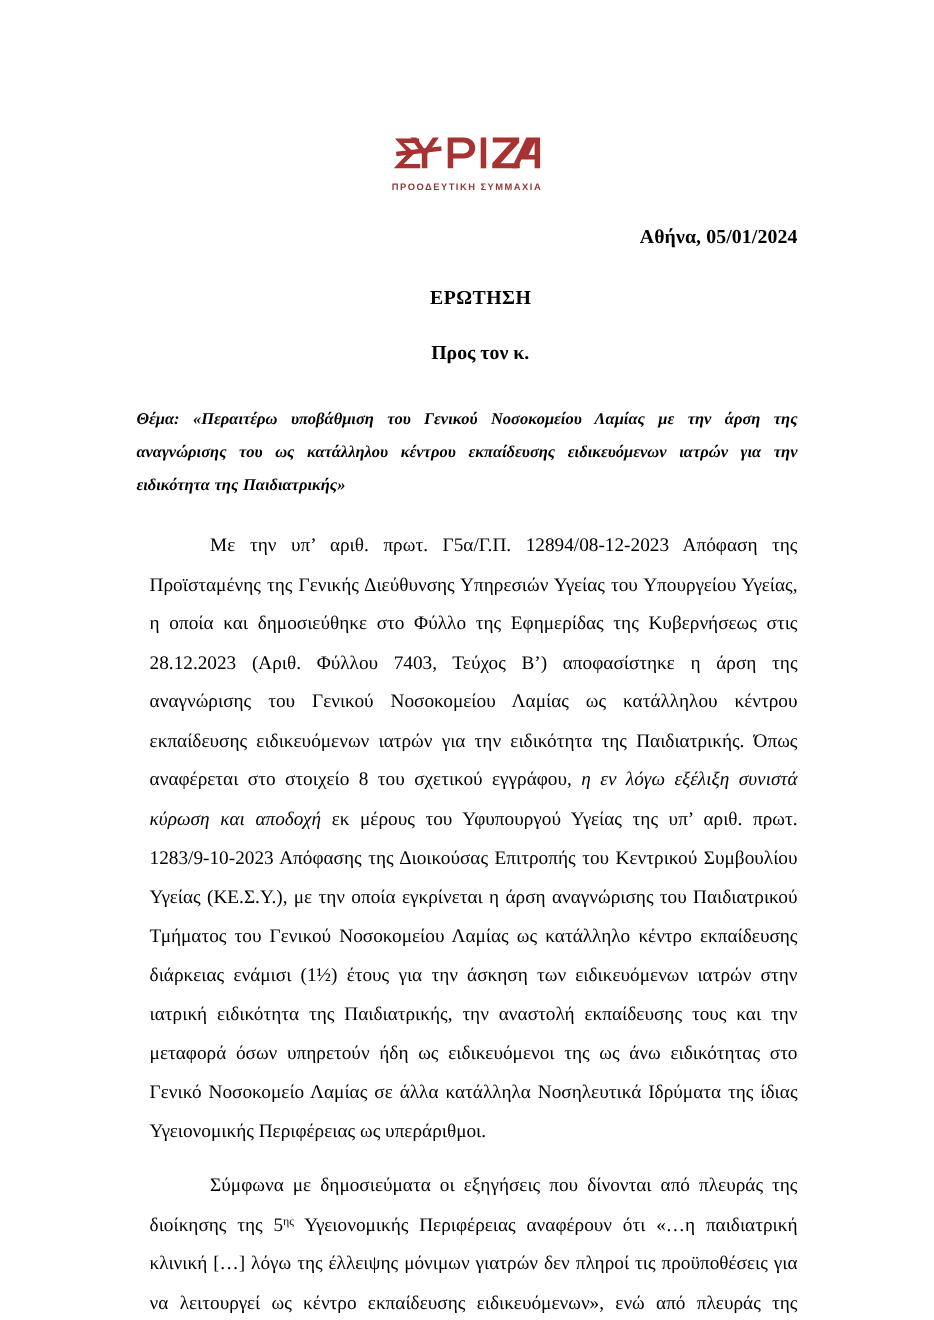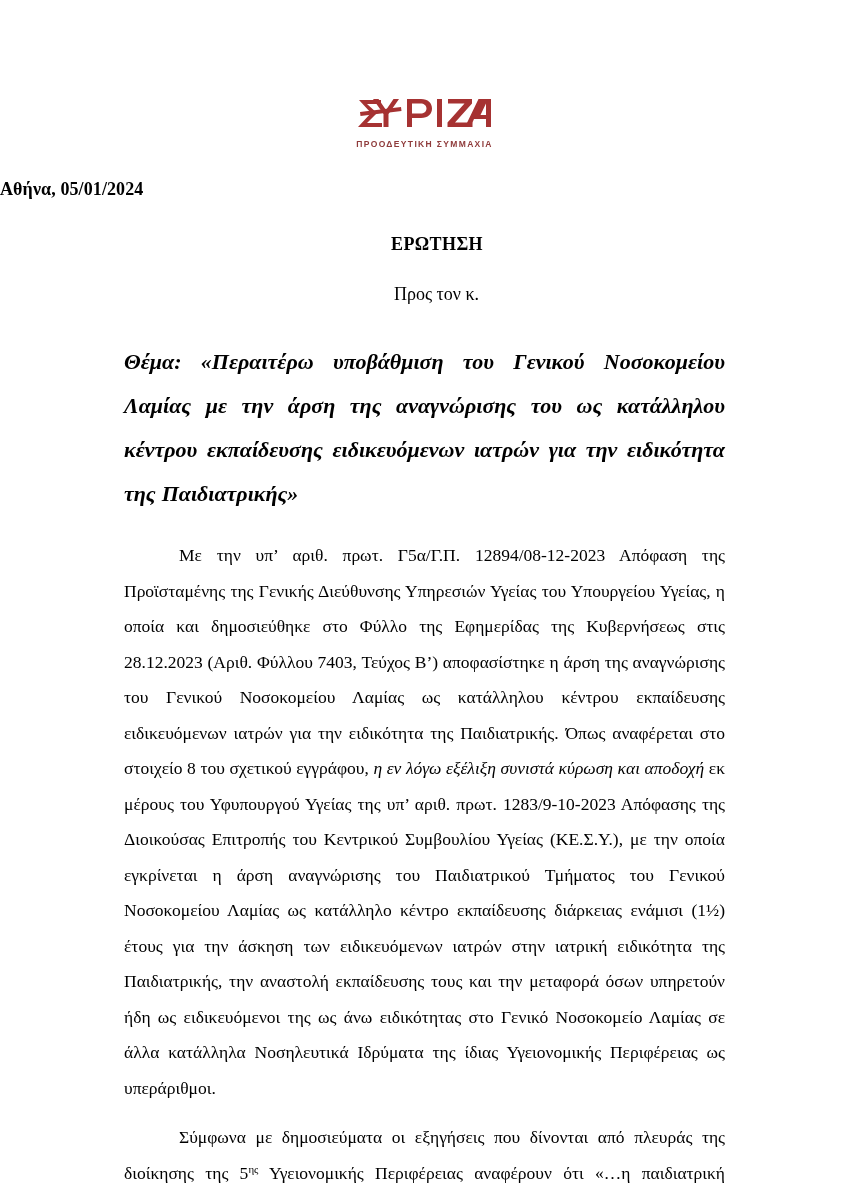--- a/index.html
+++ b/index.html
@@ -20,21 +20,21 @@
   .page {
     position: relative;
     width: 849px;
     height: 1200px;
     background: #ffffff;
     box-sizing: border-box;
   }
 
   
   .letterhead {
-    padding-top: 92px;
+    padding-top: 118px;
     display: flex;
     flex-direction: column;
     align-items: center;
   }
   .logo-block {
     display: flex;
     flex-direction: column;
     align-items: center;
     line-height: 1;
   }
@@ -48,20 +48,22 @@
     font-weight: 700;
     letter-spacing: 1.35px;
     color: #8f3b3b;
     text-align: center;
     white-space: nowrap;
   }
 
   
   .date-line {
     margin-top: 30px;
+    padding-right: 124px;
+    text-align: right;
     font-size: 18px;
     font-weight: 700;
     letter-spacing: 0.1px;
   }
 
   
   .doc-title {
     margin-top: 34px;
     text-align: center;
     font-size: 18px;
@@ -69,45 +71,45 @@
     letter-spacing: 0.4px;
     padding-left: 25px;
   }
   .addressee {
     margin-top: 24px;
     text-align: center;
     font-size: 18px;
     font-weight: 700;
     line-height: 1.75;
   }
-  .addressee div { font-weight: 400; padding-left: 24px; }
+  .addressee div { font-weight: 700; padding-left: 24px; }
 
   
   .subject {
     margin: 30px 124px 0 124px;
-    font-size: 22px;
+    font-size: 15px;
     font-weight: 700;
     font-style: italic;
     text-align: justify;
     text-align-last: left;
     line-height: 2.0;
     word-spacing: 0.5px;
   }
 
   
   .body-text {
     margin: 0 124px;
     padding-top: 22px;
     font-size: 17.5px;
     line-height: 2.03;
     text-align: justify;
     text-align-last: left;
   }
   .body-text p {
-    margin: 0 0 0 0;
+    margin: 0 0 0 12px;
     text-indent: 55px;
   }
   .body-text p + p { margin-top: 14px; }
   .it { font-style: italic; }
   sup {
     font-size: 0.62em;
     vertical-align: 0.52em;
     line-height: 0;
   }
 </style>

